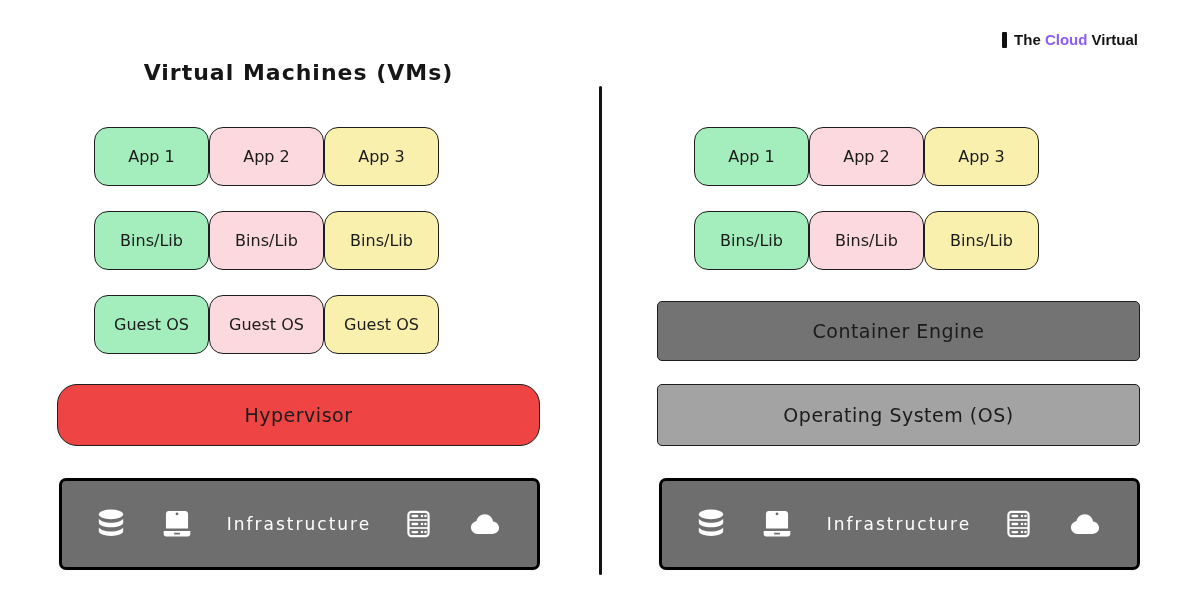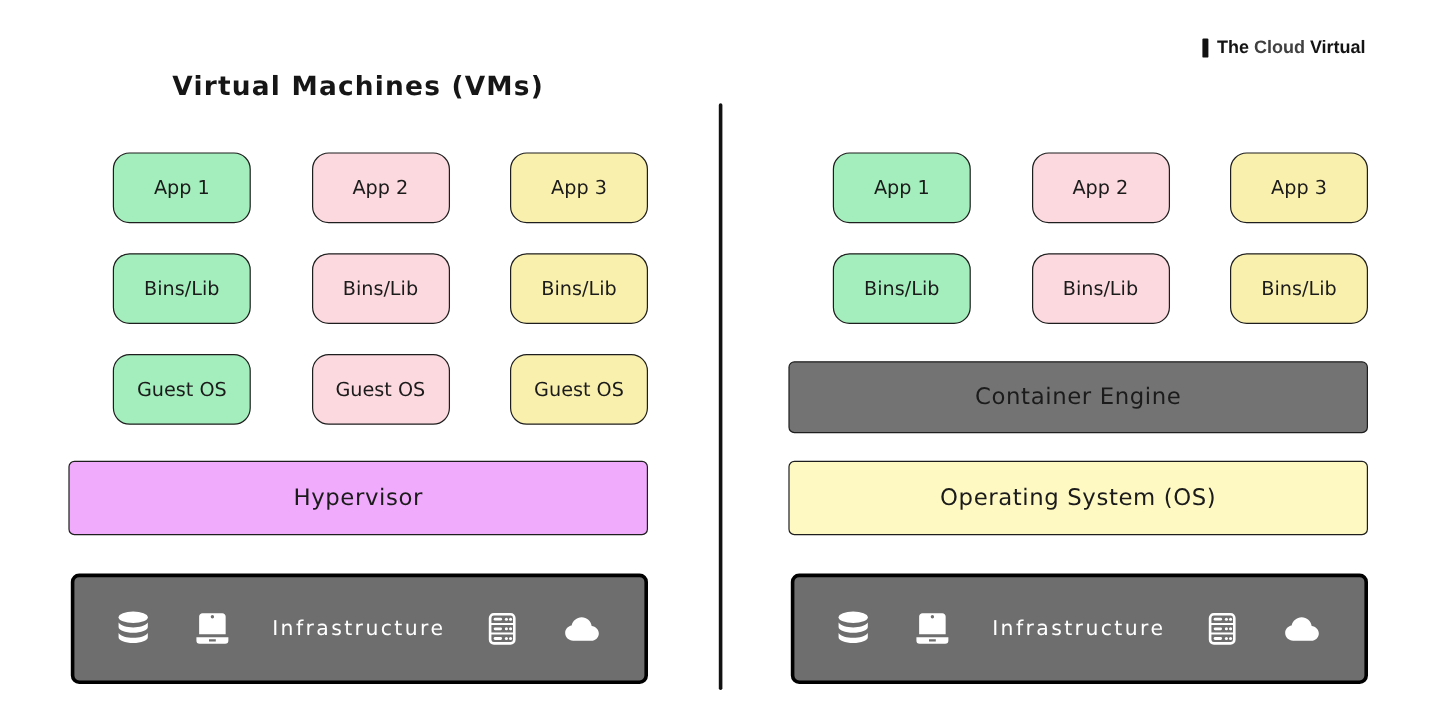--- a/index.html
+++ b/index.html
@@ -19,21 +19,21 @@
   
   .divider { position:absolute; left:599px; top:86px; width:3px; height:489px; background:#121212; border-radius:2px; }
 
   
   .panel { position:absolute; top:0; width:483px; height:600px; }
   .panel-left  { left:57px; }
   .panel-right { left:657px; }
   .panel-title { position:absolute; top:60px; left:0; width:100%; text-align:center;
                  font-size:22px; font-weight:bold; letter-spacing:1px; color:#161616; }
 
-  .row { position:absolute; left:0; width:100%; display:flex; justify-content:space-between;padding-left:37px; }
+  .row { position:absolute; left:0; width:100%; display:flex; justify-content:flex-start;padding-left:37px; }
   .row-1 { top:127px; } .row-2 { top:211px; } .row-3 { top:295px; }
 
   .box { width:115px; height:59px; border:1.6px solid #1e1e1e; border-radius:14px;
          display:flex; align-items:center; justify-content:center; font-size:16px; }
 
   .bar { position:absolute; left:0; width:100%; height:62px; border:1.8px solid #1e1e1e; border-radius:5px;
          display:flex; align-items:center; justify-content:center; font-size:19px; letter-spacing:.5px; }
   .bar-engine { top:301px; height:60px; }
   .bar-mid    { top:384px; }
 
@@ -43,21 +43,21 @@
   .infra-label { color:#ffffff; font-size:17px; letter-spacing:2px; }
   .icon { display:block; flex:0 0 auto; }
 </style>
 </head>
 <body>
 
 <div class="canvas">
 
   <div class="brand">
     <span class="brand-bar"></span>
-    <span class="brand-text"><span>The </span><b style="color: #404040;">Cloud</b><span> Virtual</span></span>
+    <span class="brand-text"><span>The </span><b style="color: #8b5cf6;">Cloud</b><span> Virtual</span></span>
   </div>
 
   <div class="divider"></div>
 
   <section class="panel panel-left">
     <h2 class="panel-title">Virtual Machines (VMs)</h2>
 
     <div class="row row-1">
       <div class="box" style="background: rgb(163, 238, 188);">
           <span>App 1</span>
@@ -87,21 +87,21 @@
           <span>Guest OS</span>
         </div>
       <div class="box" style="background: rgb(251, 217, 222);">
           <span>Guest OS</span>
         </div>
       <div class="box" style="background: rgb(250, 240, 174);">
           <span>Guest OS</span>
         </div>
     </div>
 
-    <div class="bar bar-mid" style="background: #f0abfc;">
+    <div class="bar bar-mid" style="background: #ef4444; border-radius: 20px;">
       <span>Hypervisor</span>
     </div>
 
     <div class="infra" style="background: rgb(110, 110, 110);">
       <svg class="icon" viewBox="0 0 24 24" width="34" height="34" aria-hidden="true">
         <ellipse cx="12" cy="5.2" rx="8.6" ry="3.4" fill="#fff"></ellipse>
         <path fill="#fff" d="M3.4 8.3c1.6 1.9 4.8 2.9 8.6 2.9s7-1 8.6-2.9v2.6c0 1.9-3.85 3.4-8.6 3.4s-8.6-1.5-8.6-3.4z"></path>
         <path fill="#fff" d="M3.4 14.4c1.6 1.9 4.8 2.9 8.6 2.9s7-1 8.6-2.9V17c0 1.9-3.85 3.4-8.6 3.4S3.4 18.9 3.4 17z"></path>
       </svg>
       <svg class="icon" viewBox="0 0 24 24" width="36" height="34" aria-hidden="true">
@@ -152,21 +152,21 @@
         </div>
       <div class="box" style="background: rgb(250, 240, 174);">
           <span>Bins/Lib</span>
         </div>
     </div>
 
     <div class="bar bar-engine" style="background: #737373;">
       <span>Container Engine</span>
     </div>
 
-    <div class="bar bar-mid" style="background: #fef9c3; text-align: right;">
+    <div class="bar bar-mid" style="background: #a3a3a3; text-align: right;">
       <span>Operating System (OS)</span>
     </div>
 
     <div class="infra" style="background: rgb(110, 110, 110);">
       <svg class="icon" viewBox="0 0 24 24" width="34" height="34" aria-hidden="true">
         <ellipse cx="12" cy="5.2" rx="8.6" ry="3.4" fill="#fff"></ellipse>
         <path fill="#fff" d="M3.4 8.3c1.6 1.9 4.8 2.9 8.6 2.9s7-1 8.6-2.9v2.6c0 1.9-3.85 3.4-8.6 3.4s-8.6-1.5-8.6-3.4z"></path>
         <path fill="#fff" d="M3.4 14.4c1.6 1.9 4.8 2.9 8.6 2.9s7-1 8.6-2.9V17c0 1.9-3.85 3.4-8.6 3.4S3.4 18.9 3.4 17z"></path>
       </svg>
       <svg class="icon" viewBox="0 0 24 24" width="36" height="34" aria-hidden="true">

